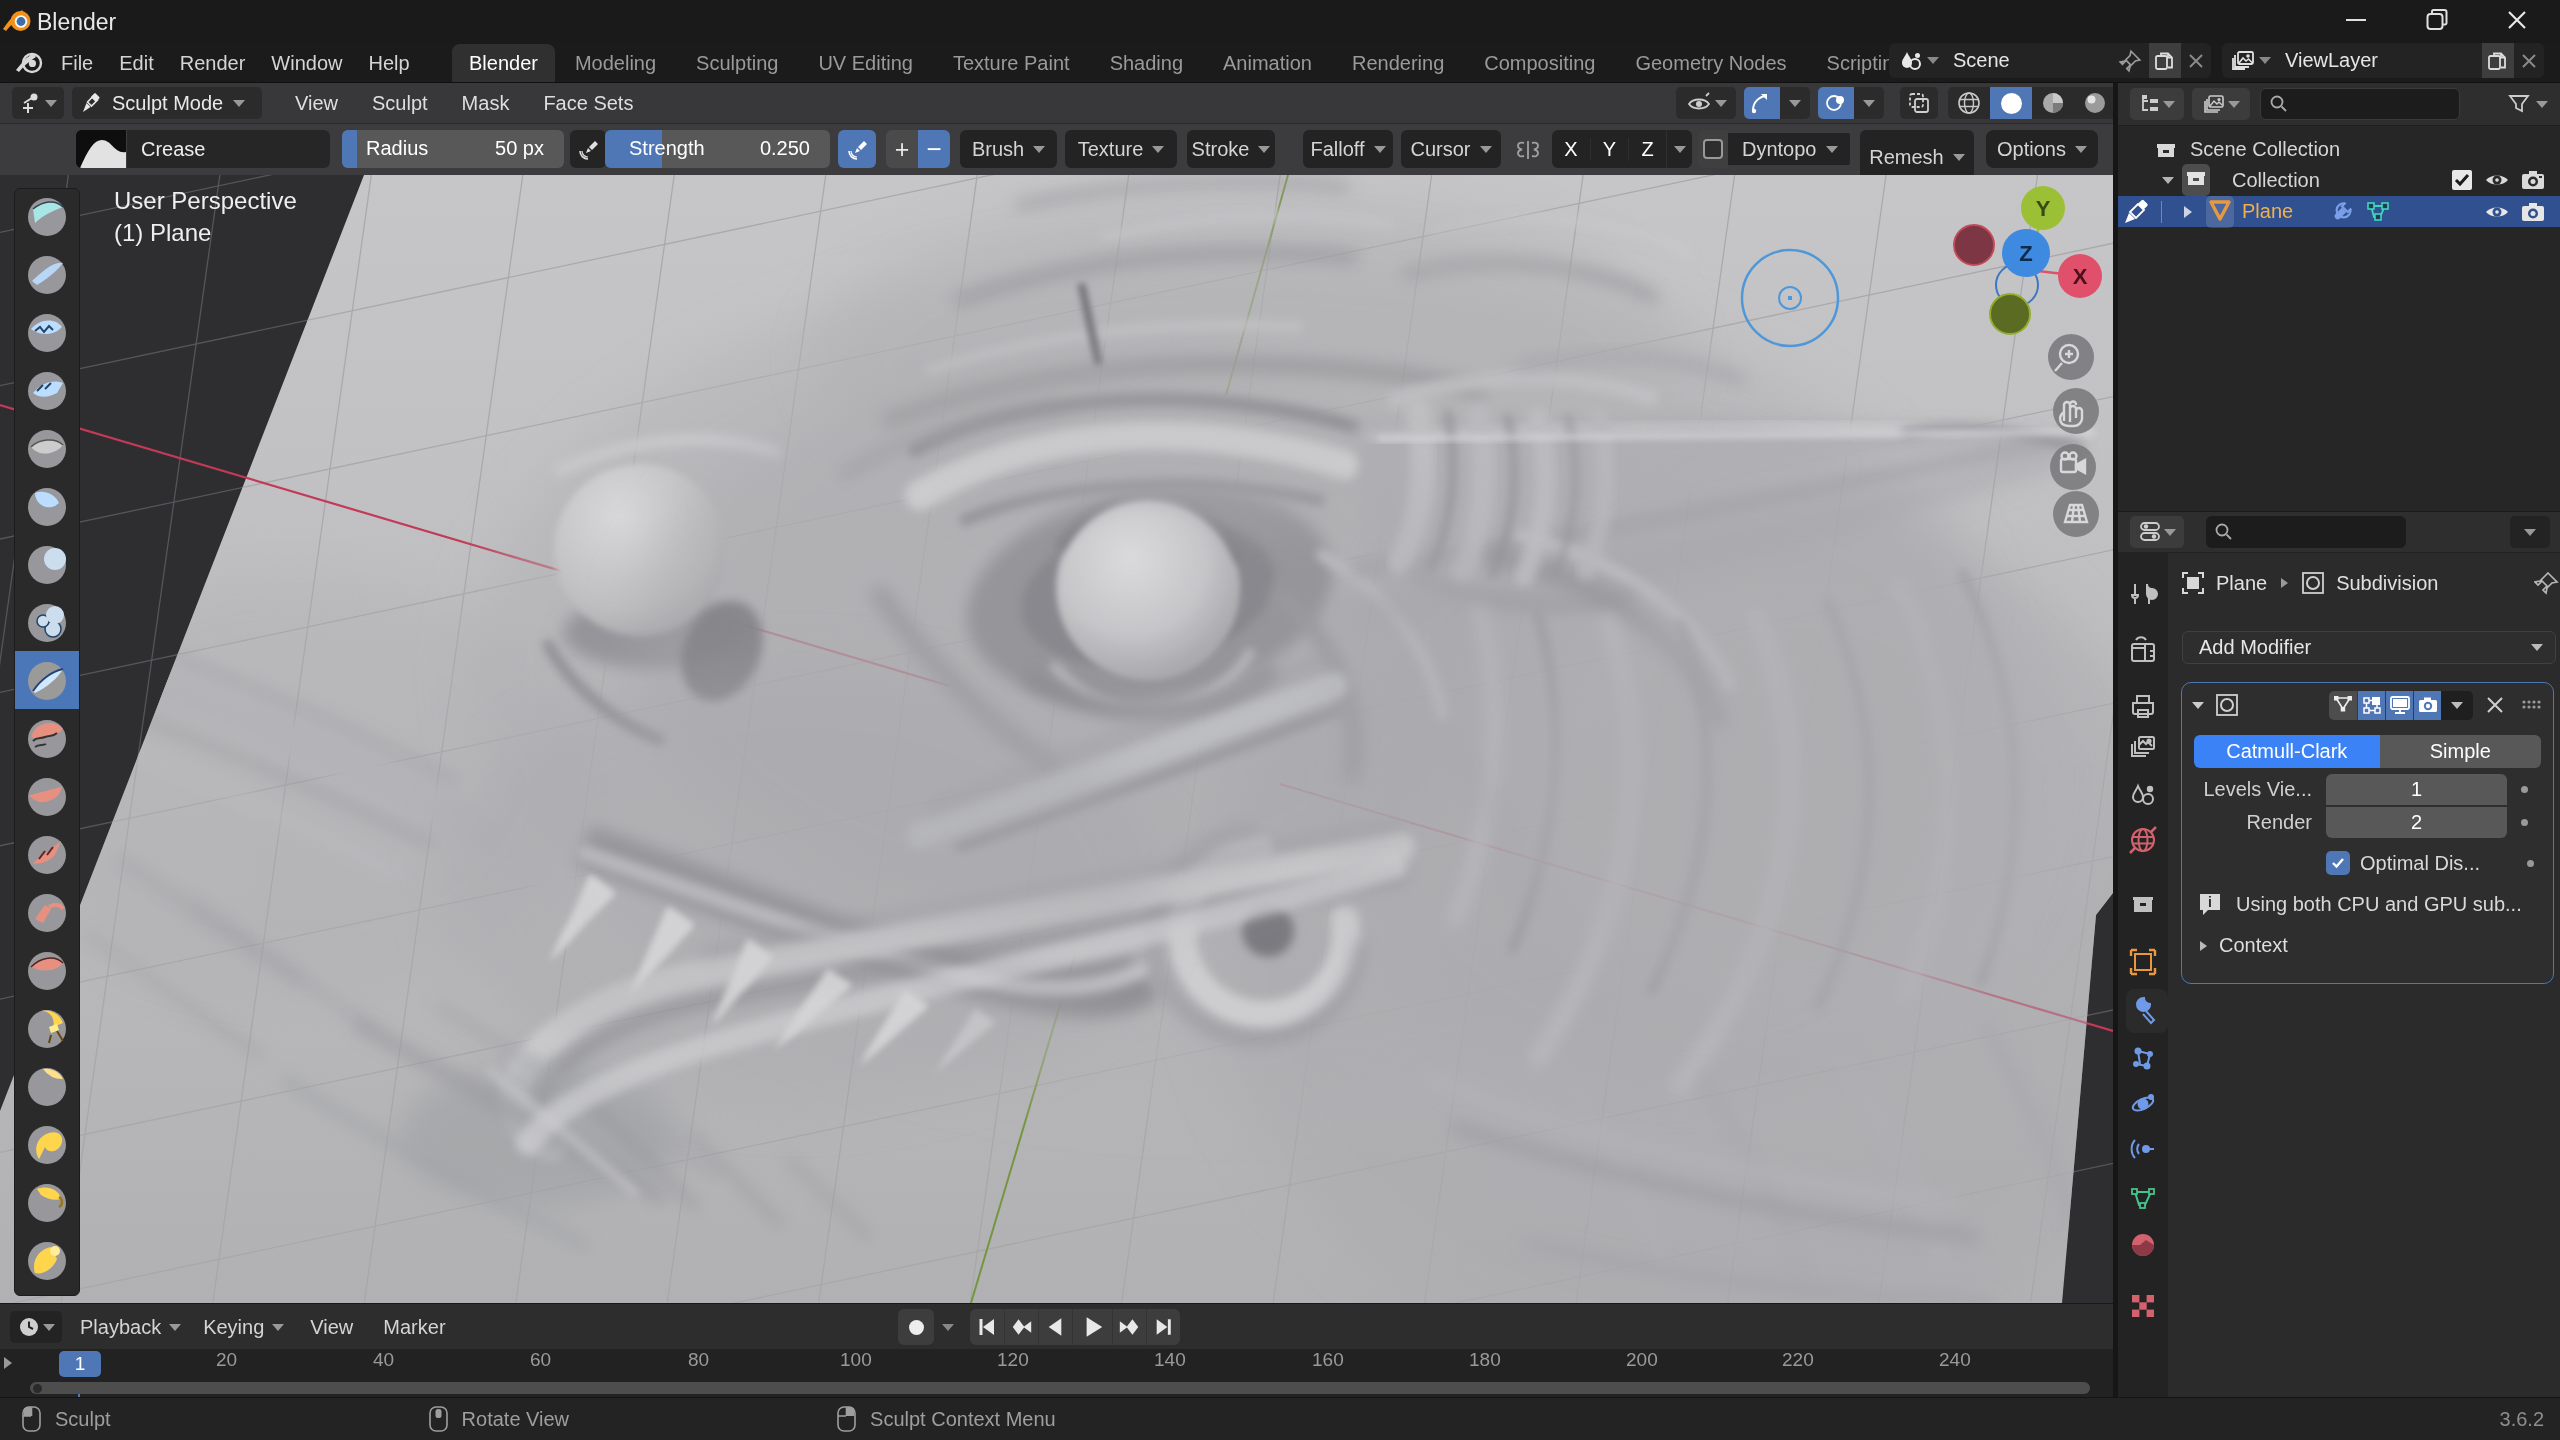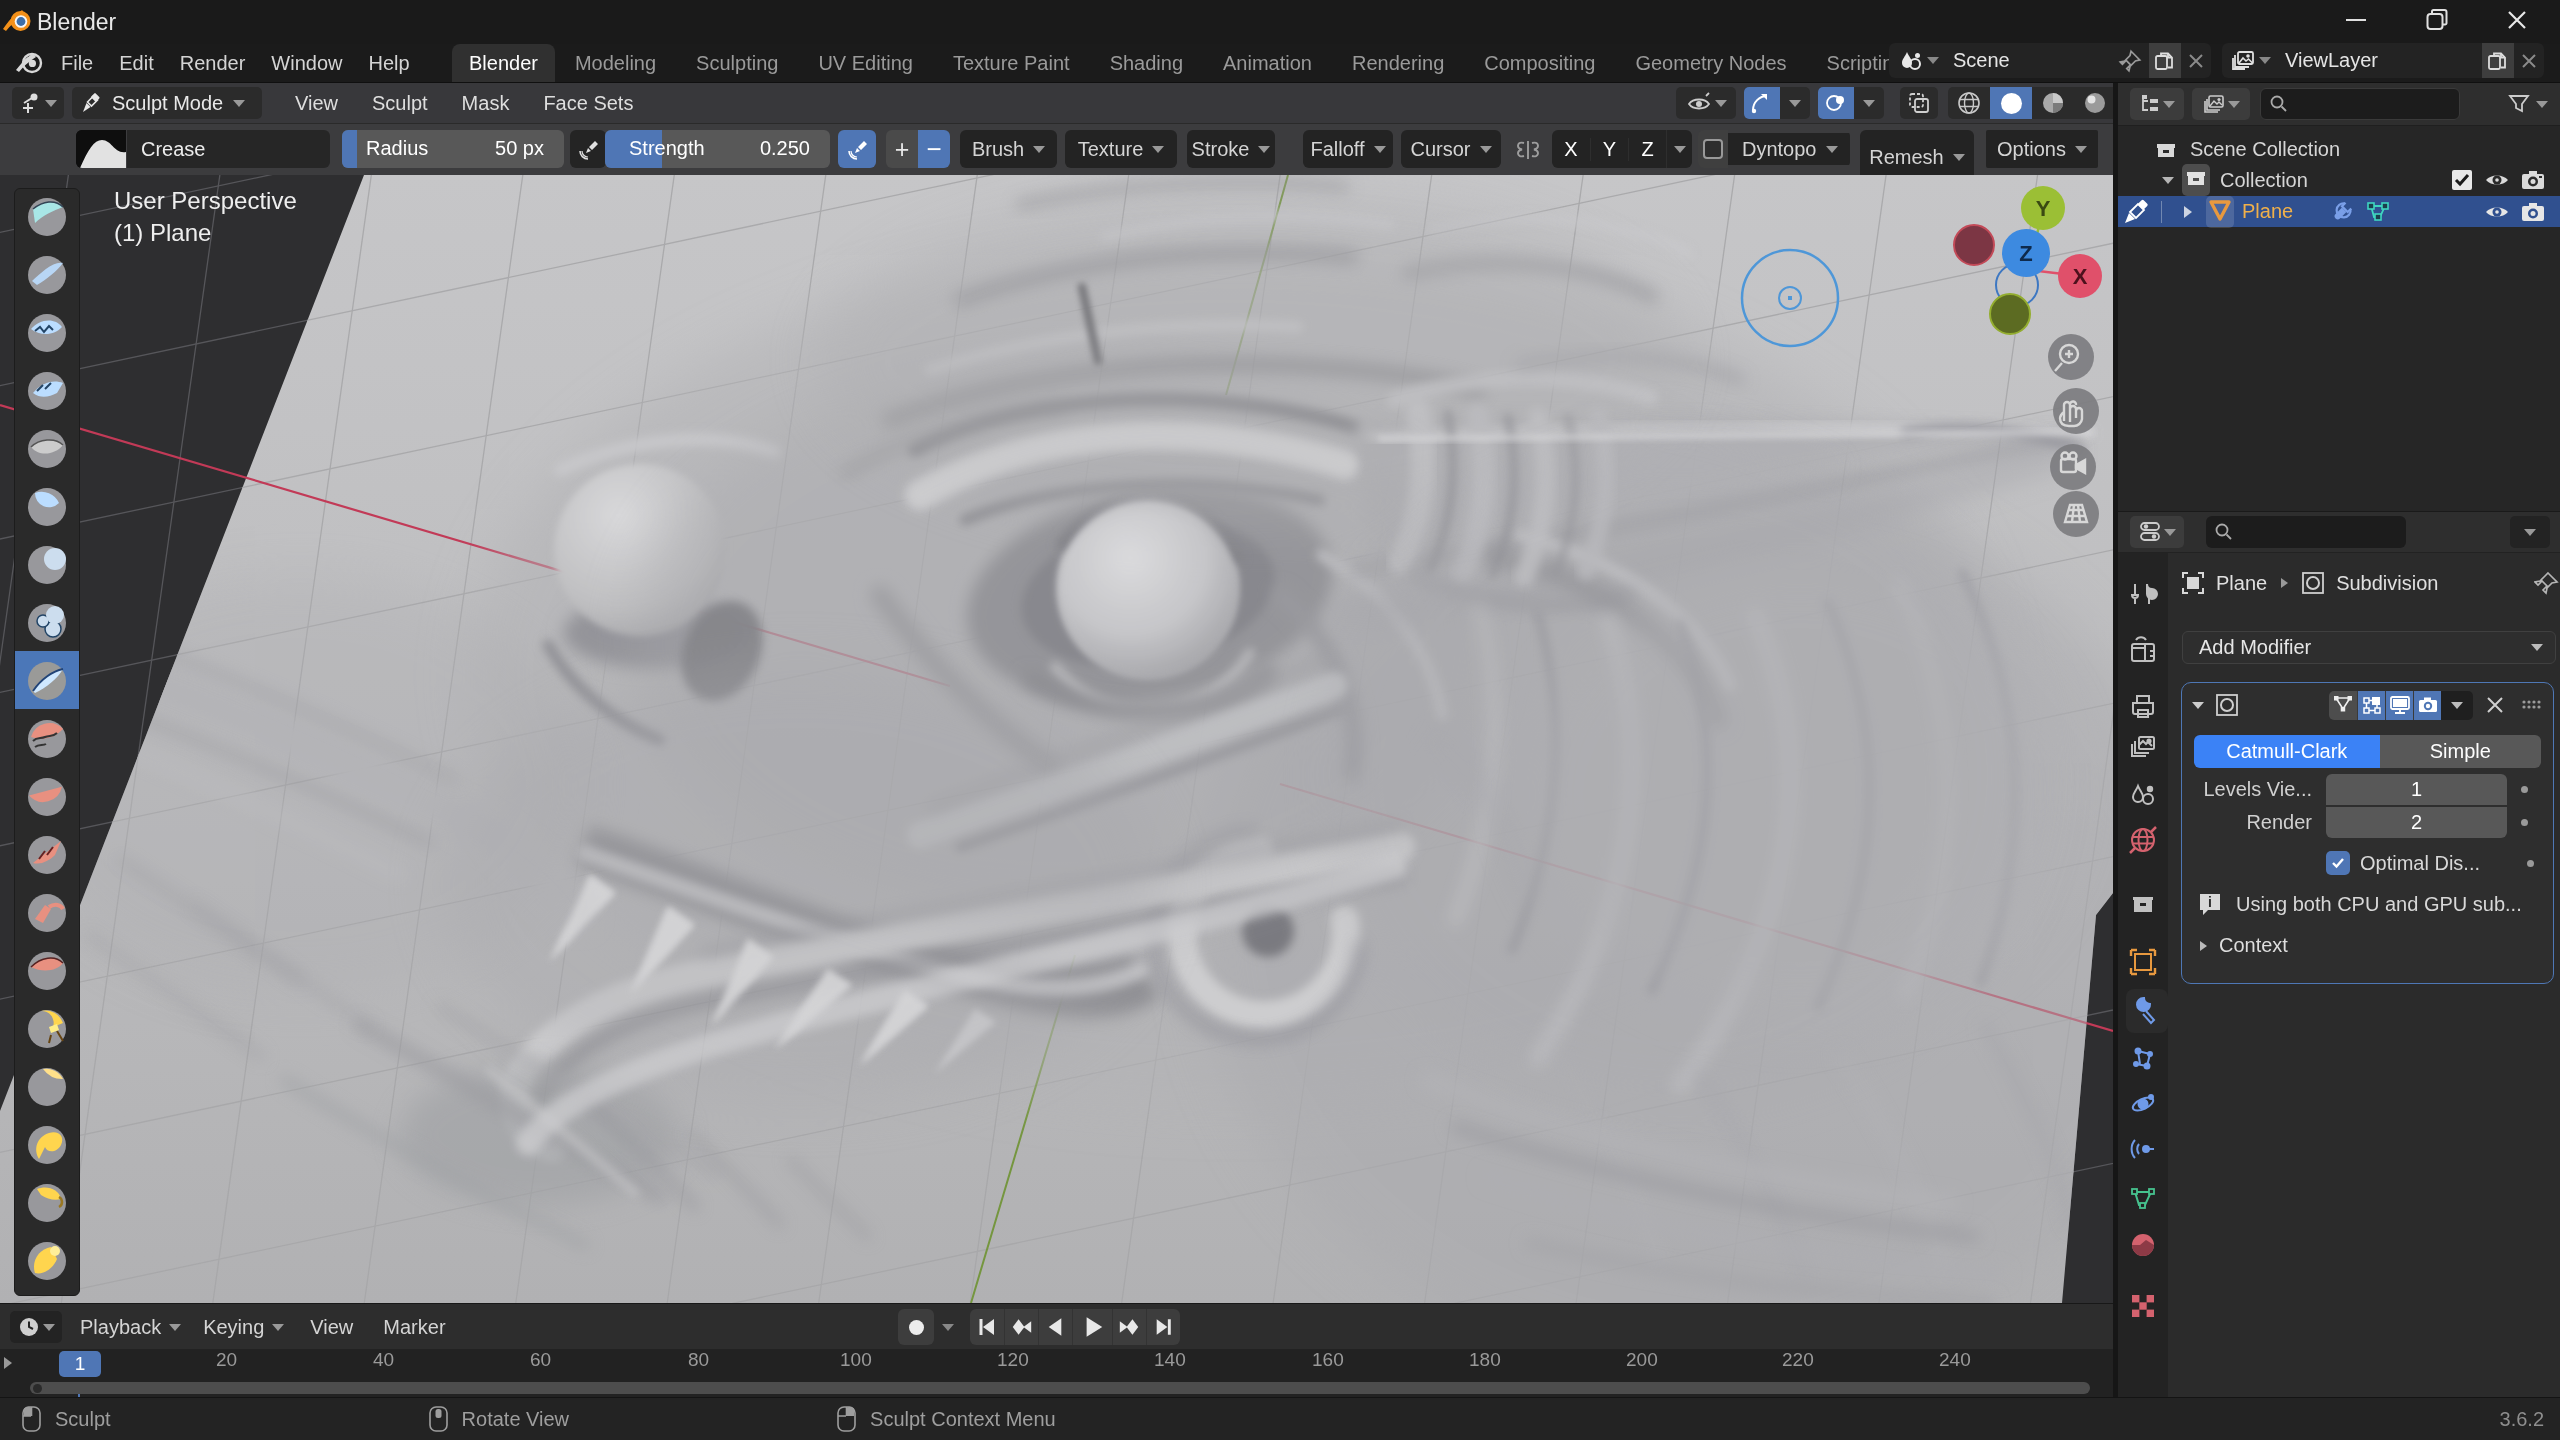--- a/index.html
+++ b/index.html
@@ -286,21 +286,21 @@
       </div>
       <div class="row" style="flex:1;height:32px;background:#232323;">
         <div class="txt" style="margin-left:14px;">Dyntopo</div>
           <div class="chev" style="margin-left:9px;border-top-color:#999;"></div>
       </div>
     </div>
     <div class="abs row" style="left:1860px;width:114px;height:54px;background:#232323;border-radius:6px;justify-content:center;text-align:right;">
         <div class="txt">Remesh</div>
         <div class="chev" style="margin-left:9px;border-top-color:#999;"></div>
       </div>
-    <div class="abs row" style="left:1986px;width:112px;height:38px;background:#232323;border-radius:2px;justify-content:center;">
+    <div class="abs row" style="left:1986px;width:112px;height:38px;background:#232323;border-radius:8px;justify-content:center;">
         <div class="txt">Options</div>
         <div class="chev" style="margin-left:9px;border-top-color:#999;"></div>
       </div>
   </div>
 
   <svg class="abs" style="left:0;top:175px;" width="2113" height="1128" viewBox="0 0 2113 1128">
     <defs>
       <filter id="f6" x="-60%" y="-60%" width="220%" height="220%">
           <feGaussianBlur stdDeviation="3"></feGaussianBlur>
         </filter>
@@ -698,21 +698,21 @@
         <rect x="9" y="12" width="6" height="3" fill="#2a2a2a"></rect>
       </svg>
     <div class="txt" style="margin-left:12px;color:#d6d6d6;">Scene Collection</div>
   </div>
   <div class="abs row" style="left:2118px;top:165px;width:442px;height:30px;">
     <div style="margin-left:44px;width:0;height:0;border-top:7px solid #b5b5b5;border-left:6px solid transparent;border-right:6px solid transparent;"></div>
     <div style="margin-left:8px;background:#4d4d4d;border-radius:5px;padding:2px;"><svg width="24" height="24" viewBox="0 0 24 24">
           <path d="M3 6 h18 v4 h-18 Z M4 10 h16 v9 h-16 Z" fill="#e2e2e2"></path>
           <rect x="9" y="12" width="6" height="3" fill="#4d4d4d"></rect>
         </svg></div>
-    <div class="txt" style="margin-left:10px;color:#d6d6d6;">Collection</div>
+    <div class="txt" style="margin-left:22px;color:#d6d6d6;">Collection</div>
     <div style="flex:1;"></div>
     <svg style="margin-right:10px;" width="24" height="24" viewBox="0 0 24 24">
         <rect x="2" y="2" width="20" height="20" rx="2" fill="#e8e8e8"></rect>
         <path d="M6 12 l4 4 8 -9" stroke="#1b1b1b" stroke-width="3" fill="none"></path>
       </svg>
     <svg style="margin-right:10px;" width="26" height="26" viewBox="0 0 26 26">
         <path d="M2 13 C7 7 19 7 24 13 C19 19 7 19 2 13 Z" fill="#dadada"></path>
         <circle cx="13" cy="13" r="4.5" fill="#2a2a2a"></circle>
         <circle cx="13" cy="13" r="1.8" fill="#dadada"></circle>
       </svg>

